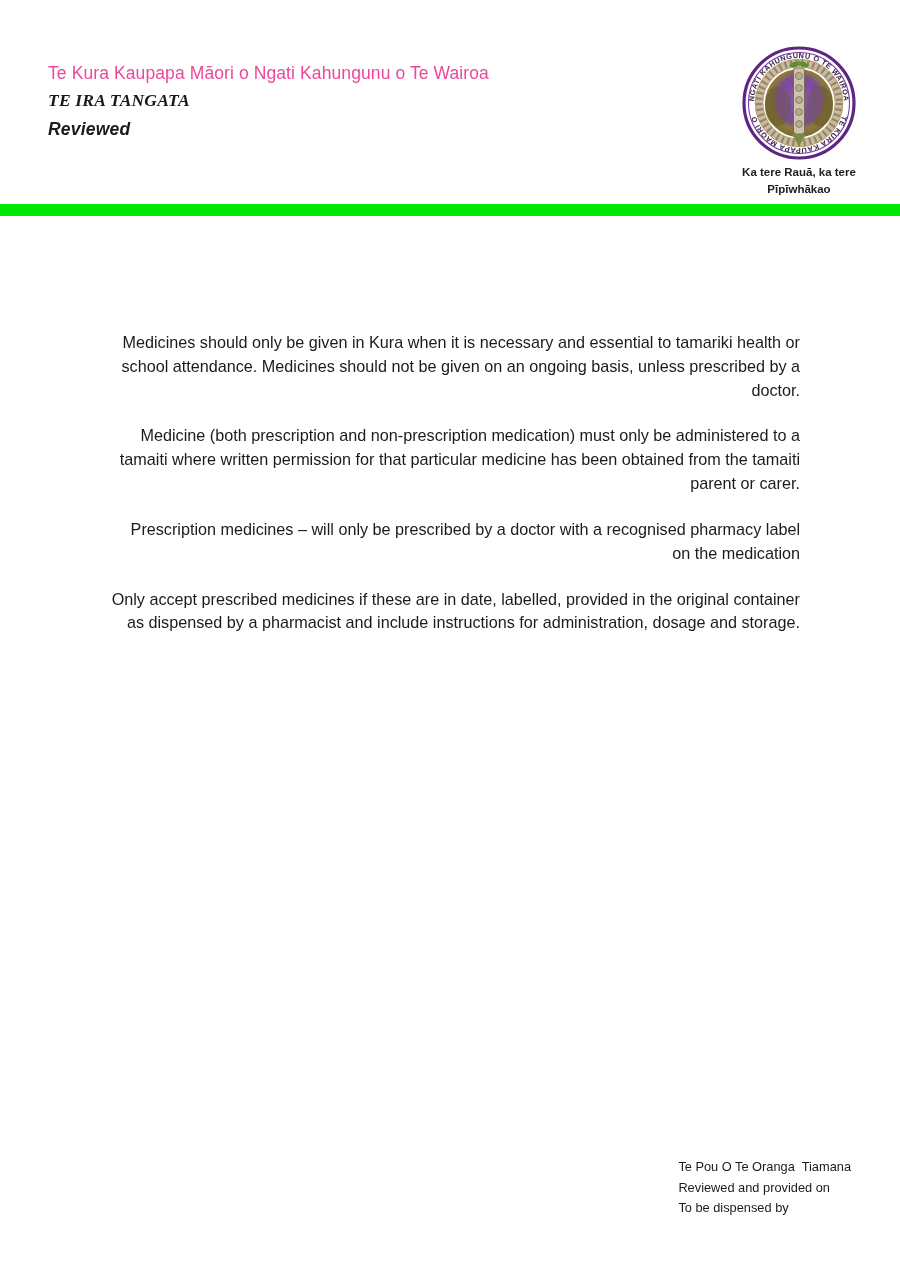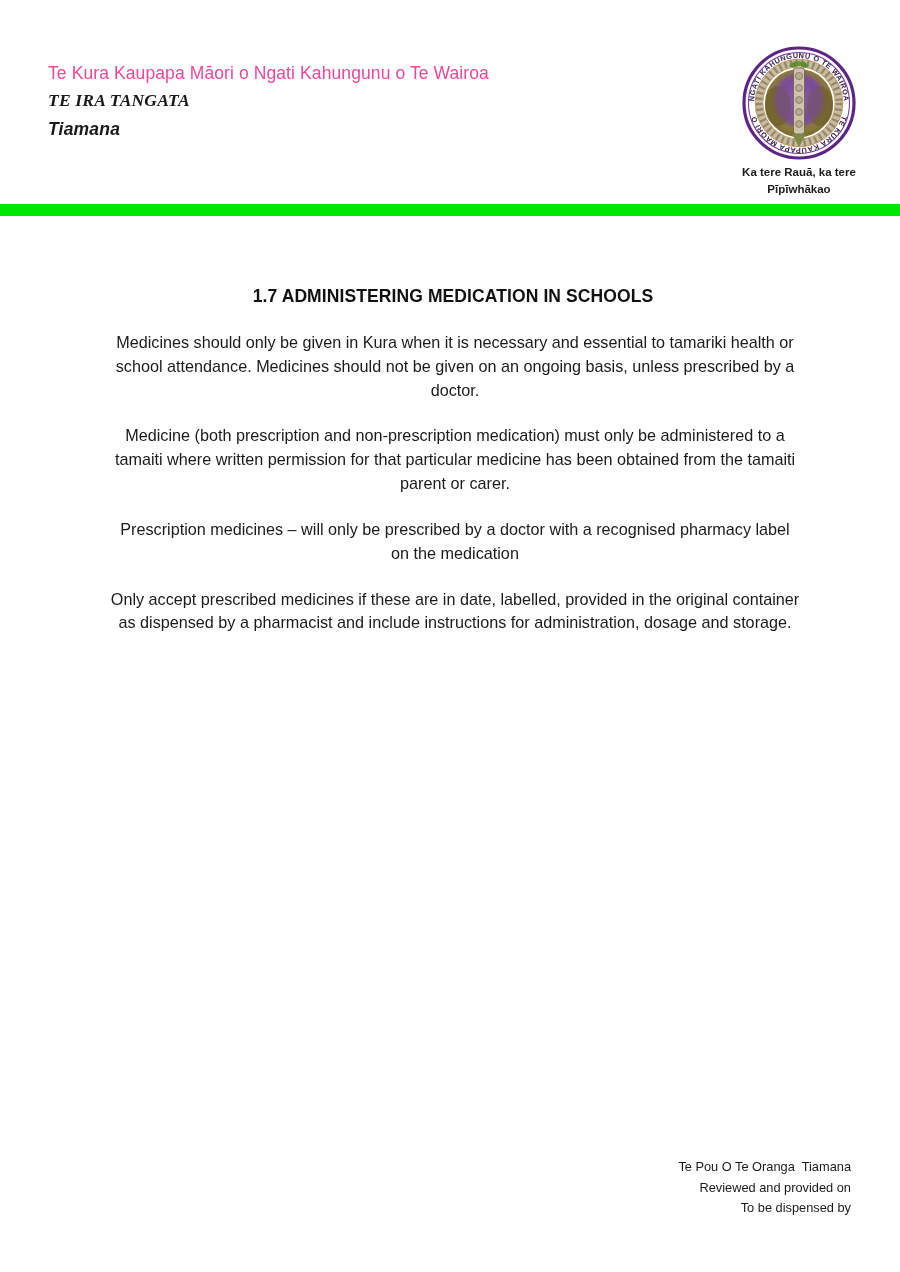--- a/index.html
+++ b/index.html
@@ -105,47 +105,46 @@
     position: absolute;
     left: 110px;
     top: 331px;
     width: 690px;
   }
   .para {
     font-size: 16.2px;
     line-height: 1.47;
     color: #1b1b1b;
     margin: 0 0 22px 0;
-    text-align: center;
+    text-align: right;
   }
   .para:last-child { margin-bottom: 0; }
 
   
   .footer {
     position: absolute;
     right: 49px;
     bottom: 54px;
-    text-align: right;
   }
   .footer-line {
     font-size: 12.8px;
     line-height: 1.58;
     color: #1b1b1b;
     white-space: pre;
   }
 </style>
 </head>
 <body>
 
 <div class="page">
 
   <div class="header-block">
     <div class="org-line-1">Te Kura Kaupapa Māori o Ngati Kahungunu o Te Wairoa</div>
     <div class="org-line-2">TE IRA TANGATA</div>
-    <div class="org-line-3">Tiamana</div>
+    <div class="org-line-3">Reviewed</div>
   </div>
 
   <div class="crest-wrap">
     <div class="crest">
       <svg width="114" height="114" viewBox="0 0 114 114" aria-hidden="true">
         <defs>
           <path id="ringTop" d="M 57,57 m -45,0 a 45,45 0 1,1 90,0" fill="none"></path>
           <path id="ringBot" d="M 57,57 m 45,0 a 45,45 0 1,1 -90,0" fill="none"></path>
           <radialGradient id="centreGrad" cx="50%" cy="45%" r="62%">
             <stop offset="0%" stop-color="#9a72b8"></stop>
@@ -189,21 +188,20 @@
       </svg>
     </div>
     <div class="crest-motto">
       <div>Ka tere Rauā, ka tere</div>
       <div>Pīpīwhākao</div>
     </div>
   </div>
 
   <div class="green-bar"></div>
 
-  <div class="doc-title">1.7 ADMINISTERING MEDICATION IN SCHOOLS</div>
 
   <div class="body-col">
     <p class="para">Medicines should only be given in Kura when it is necessary and essential to tamariki health or school attendance. Medicines should not be given on an ongoing basis, unless prescribed by a doctor.</p>
     <p class="para">Medicine (both prescription and non-prescription medication) must only be administered to a tamaiti where written permission for that particular medicine has been obtained from the tamaiti parent or carer.</p>
     <p class="para">Prescription medicines – will only be prescribed by a doctor with a recognised pharmacy label on the medication</p>
     <p class="para">Only accept prescribed medicines if these are in date, labelled, provided in the original container as dispensed by a pharmacist and include instructions for administration, dosage and storage.</p>
   </div>
 
   <div class="footer">
     <div class="footer-line">Te Pou O Te Oranga  Tiamana</div>

